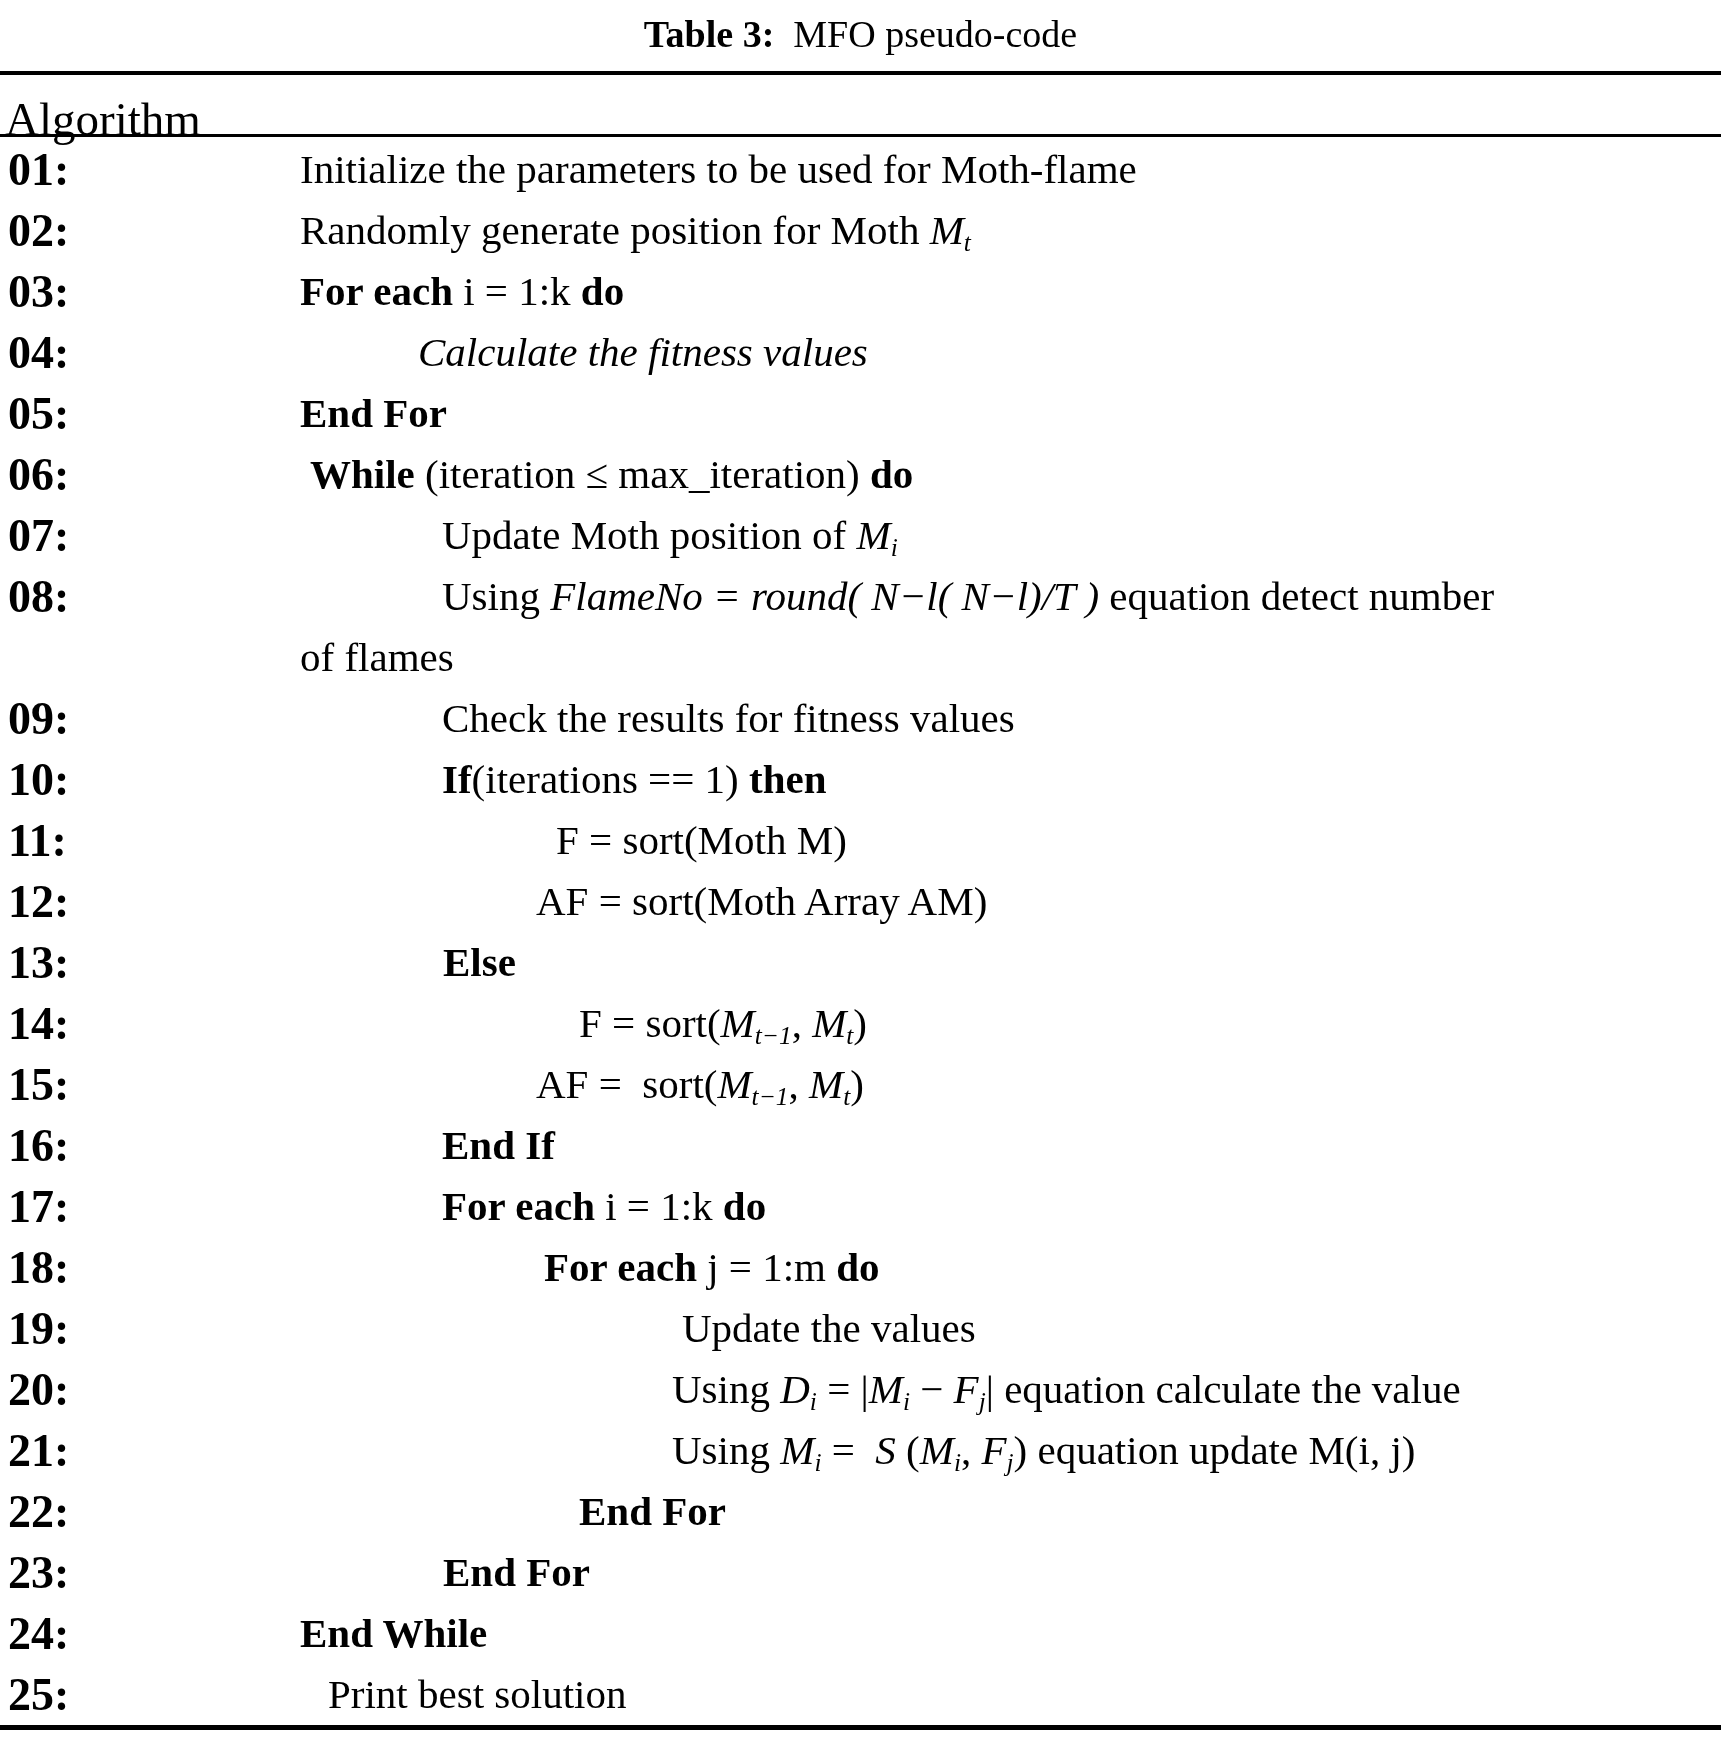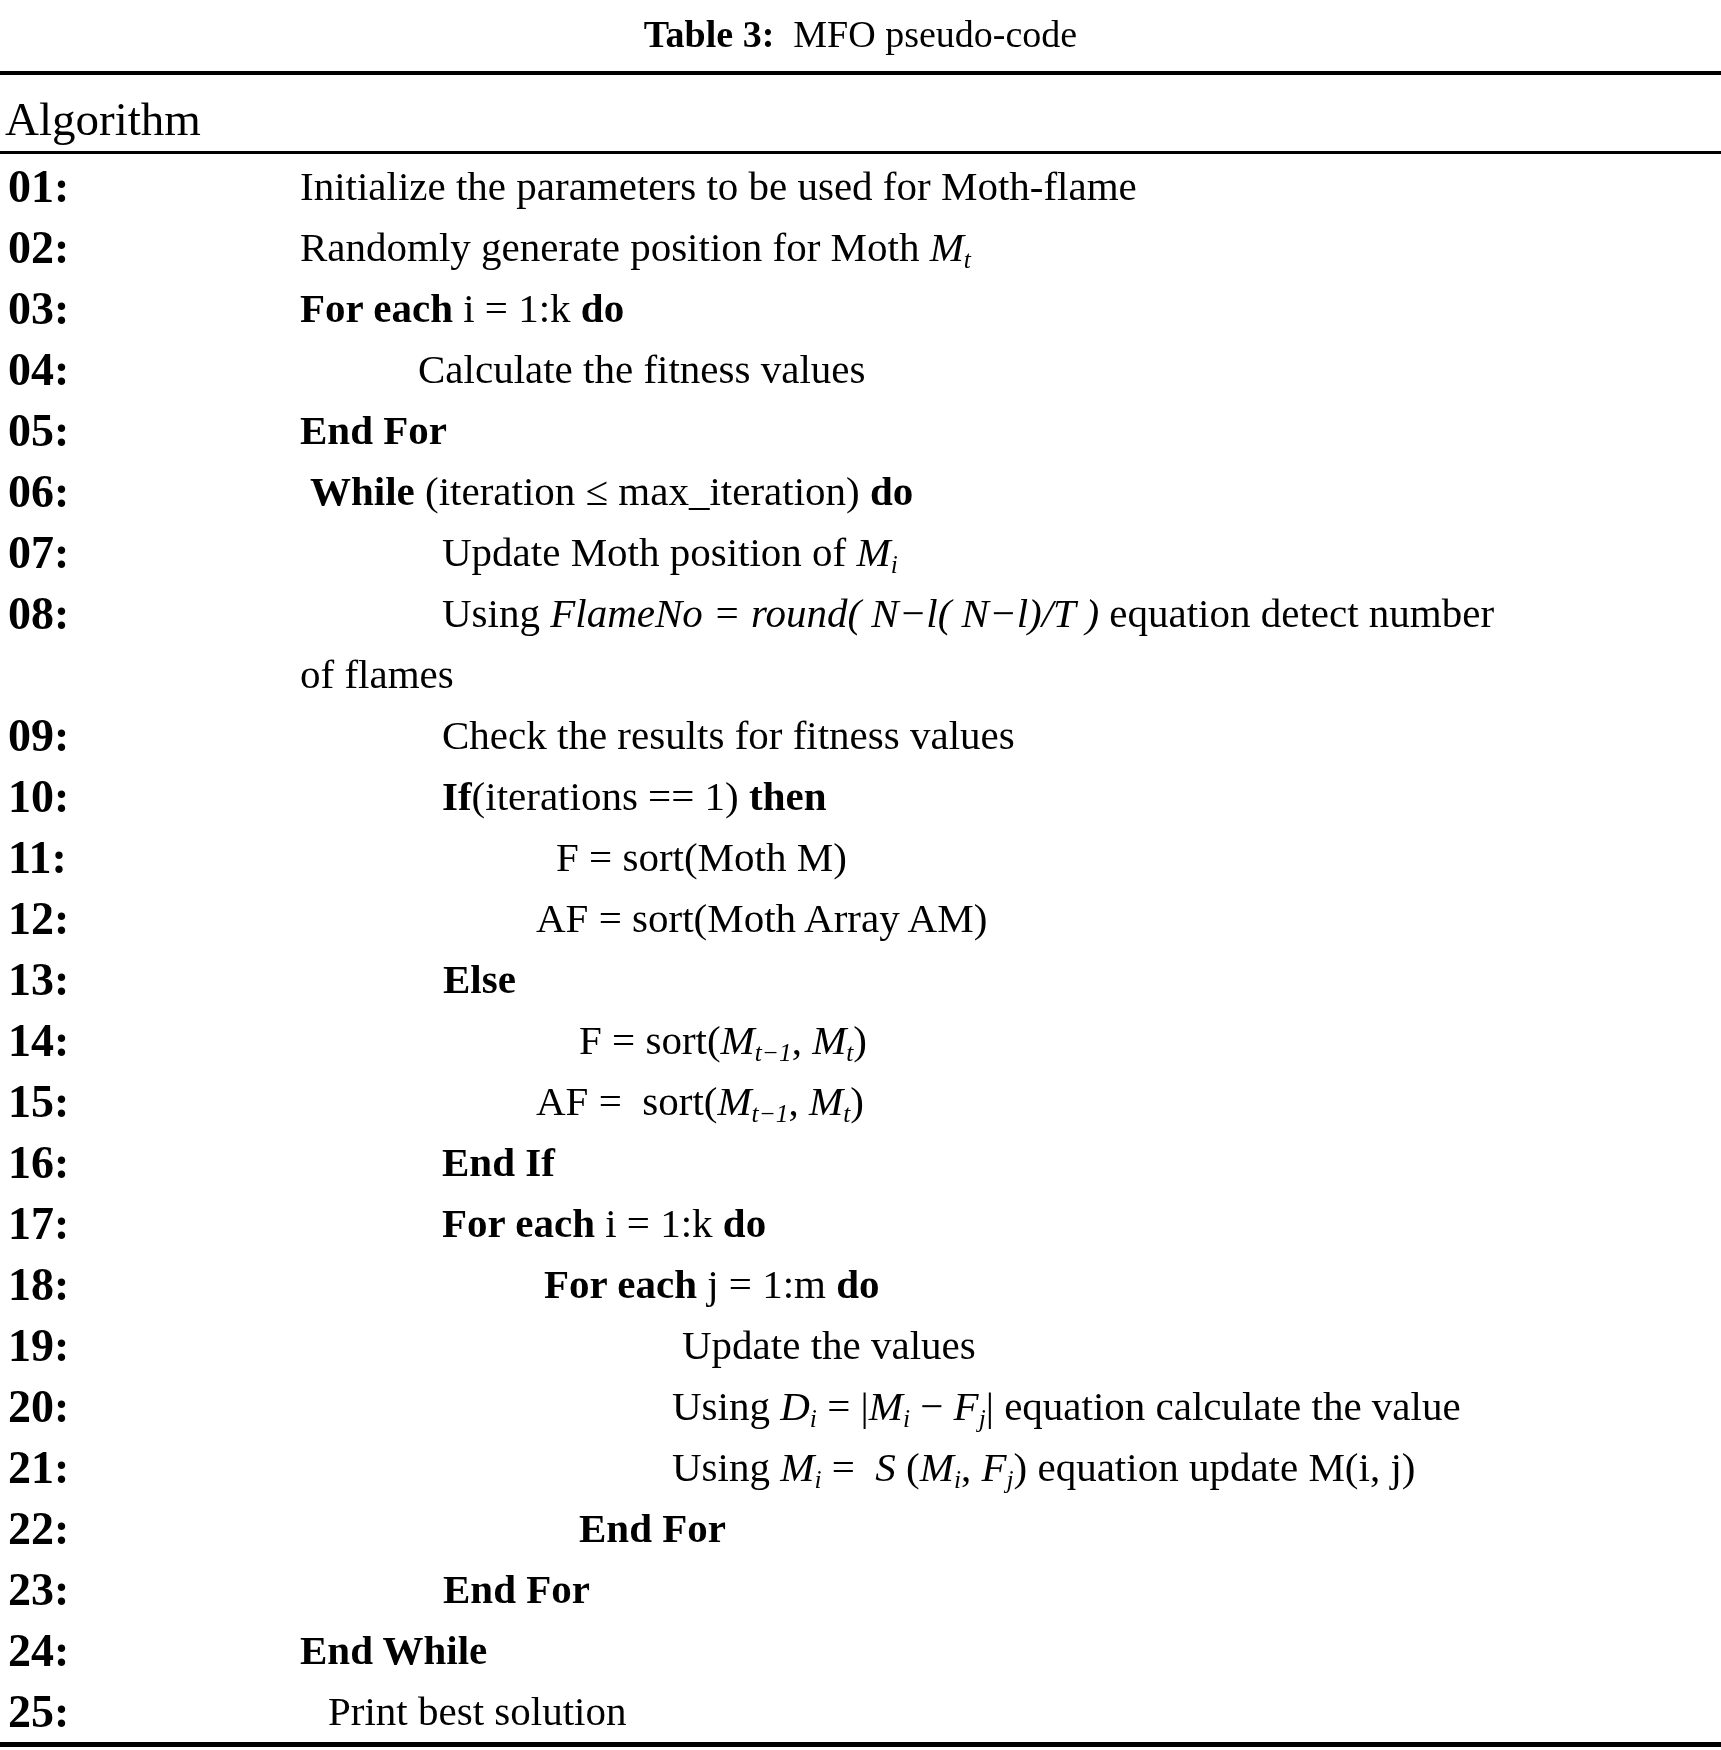--- a/index.html
+++ b/index.html
@@ -20,21 +20,21 @@
     white-space: pre;
     padding-top: 2px;
     box-sizing: content-box;
   }
   .rule { width: 1721px; background: #000000; }
   .rule-top    { height: 4px; }
   .rule-mid    { height: 3px; }
   .rule-bottom { height: 5px; }
 
   .algo-header {
-    height: 76px;
+    height: 59px;
     font-size: 47px;
     line-height: 88px;
     padding-left: 5px;
     box-sizing: border-box;
   }
 
   .lines { position: relative; padding-top: 2px; }
   .row { position: relative; height: 61px; }
   .num {
     position: absolute; left: 8px; top: 0;
@@ -76,21 +76,21 @@
       <div class="row">
         <span class="num">02:</span>
         <span class="content" style="left: 300px;"><span class="">Randomly generate position for Moth </span><span class="i ">M</span><span class="i sub">t</span></span>
       </div>
       <div class="row">
         <span class="num">03:</span>
         <span class="content" style="left: 300px;"><span class="b ">For each</span><span class=""> i = 1:k </span><span class="b ">do</span></span>
       </div>
       <div class="row">
         <span class="num">04:</span>
-        <span class="content" style="left: 418px;"><span class="">Calculate the fitness values</span></span>
+        <span class="content" style="left: 418px; font-style: italic;"><span class="">Calculate the fitness values</span></span>
       </div>
       <div class="row">
         <span class="num">05:</span>
         <span class="content" style="left: 300px;"><span class="b ">End For</span></span>
       </div>
       <div class="row">
         <span class="num">06:</span>
         <span class="content" style="left: 310px; text-align: right;"><span class="b ">While</span><span class=""> (iteration ≤ max_iteration) </span><span class="b ">do</span></span>
       </div>
       <div class="row">

